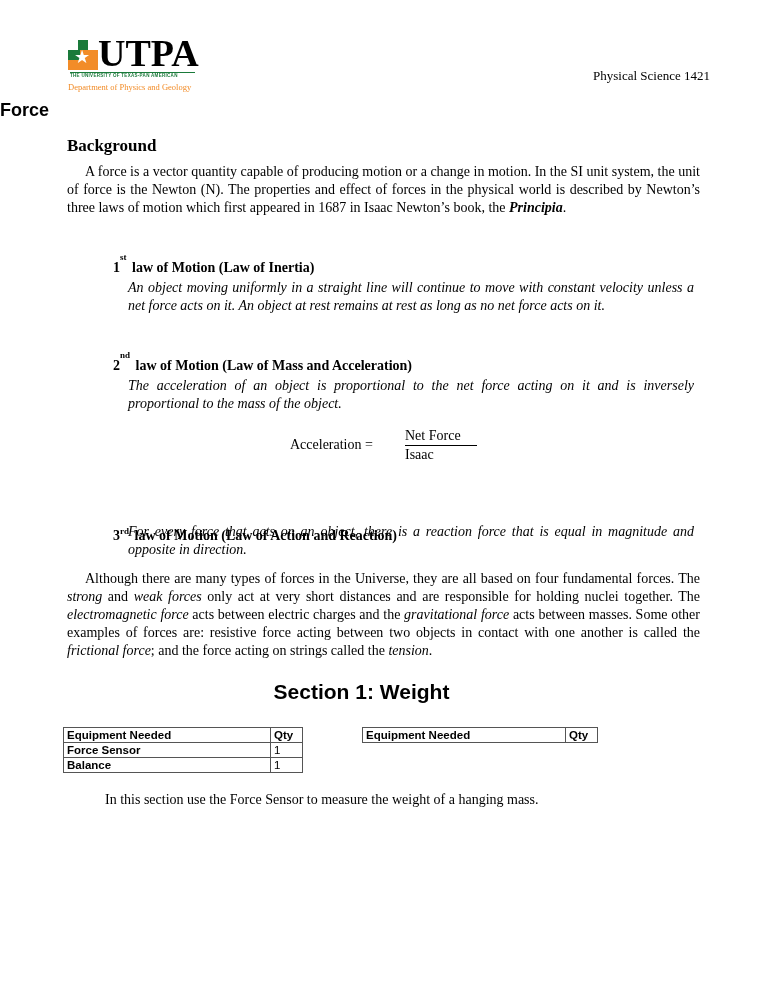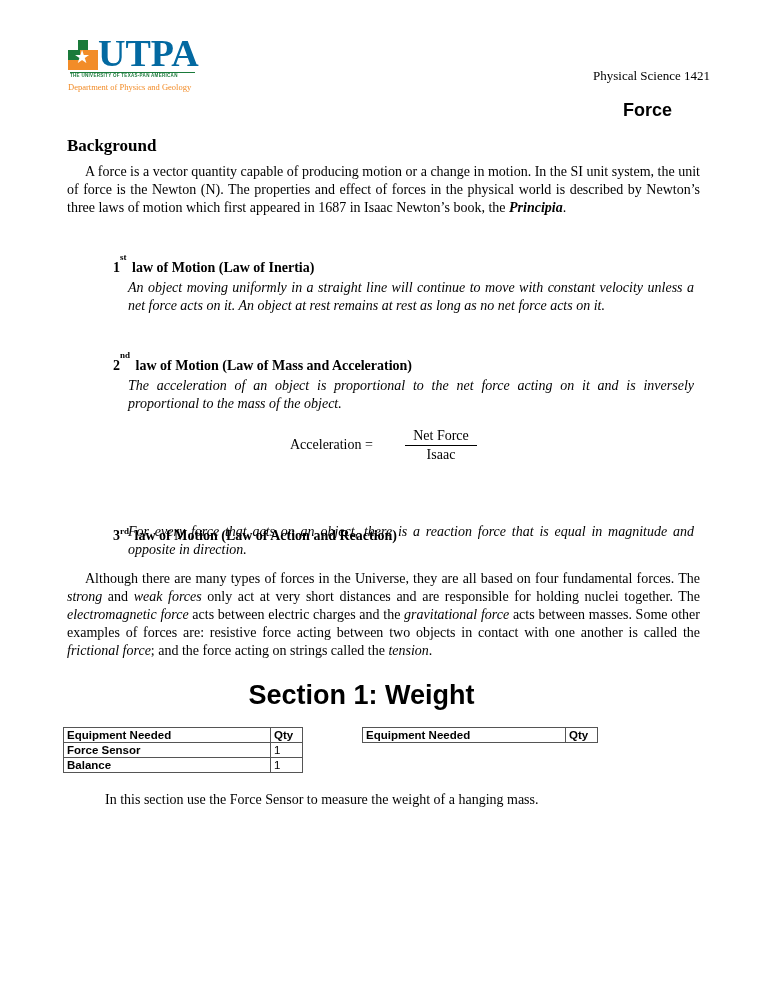--- a/index.html
+++ b/index.html
@@ -5,44 +5,44 @@
   html, body { margin: 0; padding: 0; background: #ffffff; }
   body { width: 768px; height: 994px; position: relative; overflow: hidden; font-family: "Liberation Serif", serif; color: #000; }
 
   .logo { position: absolute; left: 68px; top: 40px; width: 160px; height: 55px; }
   .logo-mark { position: absolute; left: 0; top: 0; width: 30px; height: 30px; }
   .logo-mark .g1 { position: absolute; left: 10px; top: 0; width: 10px; height: 10px; background: #1a7a3a; }
   .logo-mark .g2 { position: absolute; left: 0; top: 10px; width: 12px; height: 10px; background: #1a7a3a; }
   .logo-mark .o1 { position: absolute; left: 12px; top: 10px; width: 18px; height: 20px; background: #f28c28; }
   .logo-mark .o2 { position: absolute; left: 0; top: 20px; width: 12px; height: 10px; background: #f28c28; }
   .logo-mark .star { position: absolute; left: 6px; top: 8px; font-size: 18px; color: #fff; line-height: 18px; font-family: "DejaVu Sans", sans-serif; }
-  .logo-text { position: absolute; left: 30px; top: -6px; font-family: "Liberation Serif", serif; font-size: 38px; font-weight: bold; color: #0369a1; letter-spacing: 0px; line-height: 38px; }
+  .logo-text { position: absolute; left: 30px; top: -6px; font-family: "Liberation Serif", serif; font-size: 38px; font-weight: bold; color: #000000; letter-spacing: 0px; line-height: 38px; }
   .logo-sub { position: absolute; left: 2px; top: 32px; font-size: 4.5px; font-weight: bold; color: #1a7a3a; letter-spacing: 0.3px; font-family: "Liberation Sans", sans-serif; white-space: nowrap; border-top: 1px solid #1a7a3a; width: 125px; }
   .dept { position: absolute; left: 0px; top: 42px; font-size: 8.5px; color: #f28c28; white-space: nowrap; }
 
   .course { position: absolute; right: 58px; top: 68px; font-size: 13px; }
 
-  .title { position: absolute; left: 0; width: 672px; top: 100px; text-align: right; font-family: "Liberation Sans", sans-serif; font-weight: bold; font-size: 18px; }
+  .title { position: absolute; left: 0; width: 672px; top: 100px; text-align: left; font-family: "Liberation Sans", sans-serif; font-weight: bold; font-size: 18px; }
 
   .h-bg { position: absolute; left: 67px; top: 136px; font-weight: bold; font-size: 17px; }
 
   .para { position: absolute; left: 67px; width: 633px; font-size: 14px; line-height: 18px; text-align: justify; }
   .para .indent { display: inline-block; width: 18px; }
 
   .law-head { position: absolute; left: 113px; font-weight: bold; font-size: 14px; }
   .law-head sup { font-size: 9px; vertical-align: 0; position: relative; top: -12px; margin-right: 2px;}
   .law-text { position: absolute; left: 128px; width: 566px; font-style: italic; font-size: 14px; line-height: 18px; text-align: justify; }
 
   .formula { position: absolute; top: 428px; left: 290px; font-size: 14px; }
   .formula .lhs { position: absolute; left: 0; top: 9px; white-space: nowrap; }
-  .formula .frac { position: absolute; left: 115px; top: 0; width: 72px; text-align: center; }
+  .formula .frac { position: absolute; left: 115px; top: 0; width: 72px; }
   .formula .num { display: block; border-bottom: 1px solid #000; padding-bottom: 1px; line-height: 16px; }
   .formula .den { display: block; line-height: 17px; }
 
-  .section-title { position: absolute; left: 0; width: 723px; top: 680px; text-align: center; font-family: "Liberation Sans", sans-serif; font-weight: bold; font-size: 27px; }
+  .section-title { position: absolute; left: 0; width: 723px; top: 680px; text-align: center; font-family: "Liberation Sans", sans-serif; font-weight: bold; font-size: 21px; }
 
   table.equip { position: absolute; border-collapse: collapse; font-family: "Liberation Sans", sans-serif; font-weight: bold; font-size: 11.5px; border-radius: 19px; }
   table.equip td { border: 1px solid #555; padding: 0 3px; height: 14px; line-height: 14px; vertical-align: middle; }
   table.equip td.q { font-weight: normal; }
   table.equip tr.hdr td.q { font-weight: bold; }
   #t1 { left: 63px; top: 727px; }
   #t1 td.n { width: 200px; }
   #t1 td.q { width: 25px; }
   #t2 { left: 362px; top: 727px; }
   #t2 td.n { width: 196px; }

